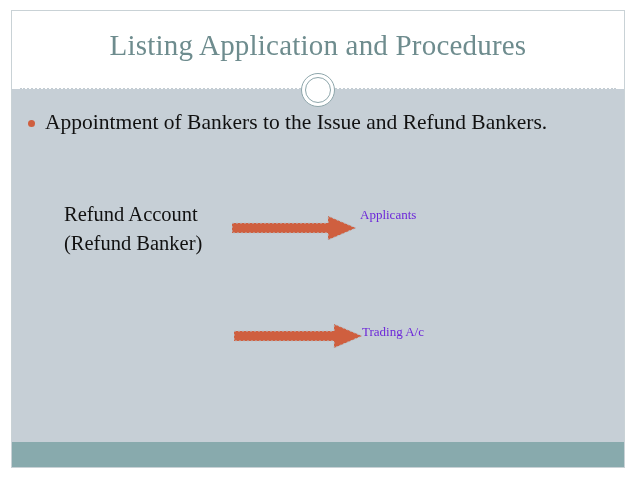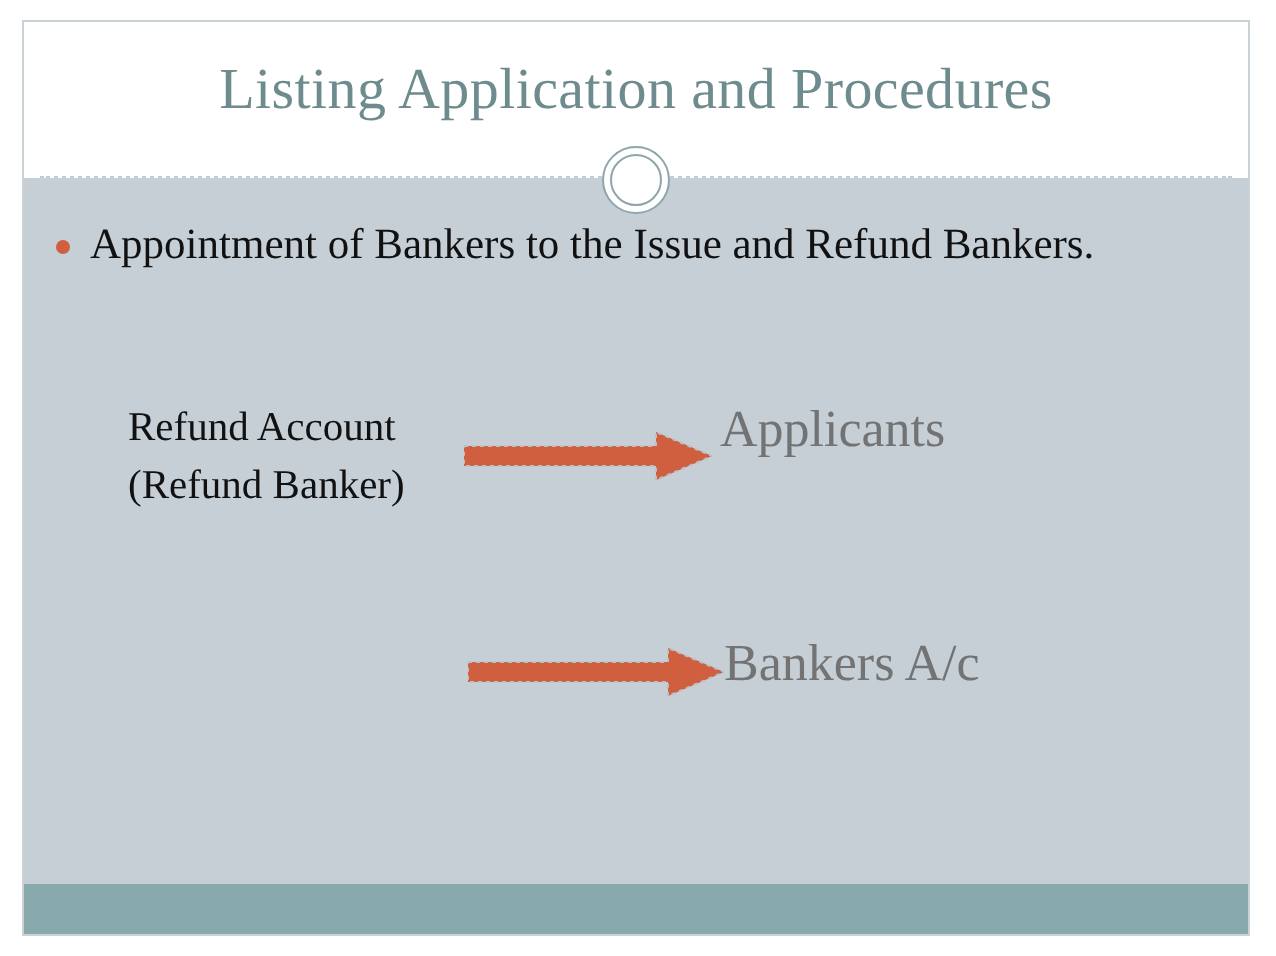--- a/index.html
+++ b/index.html
@@ -147,23 +147,23 @@
     font-size: 20.5px;
     line-height: 29px;
     color: #111111;
     white-space: pre-line;
   }
   .para-left-1 { top: 111px; margin-left: 24px; }
   .para-left-2 { top: 228px; }
 
   .para-right {
     position: absolute;
-    font-size: 26px;
+    font-size: 13px;
     line-height: 29px;
-    color: #737373;
+    color: #6d28d9;
     white-space: nowrap;
   }
   .para-right-1 { left: 348px; top: 111px; }
   .para-right-2 { left: 350px; top: 228px; }
 
   
   .arrow {
     position: absolute;
     height: 26px;
   }
@@ -206,19 +206,19 @@
 
     <div class="para-right para-right-1">Applicants</div>
 
 
     <div class="arrow arrow-2">
       <svg viewBox="0 0 128 26" preserveAspectRatio="none" aria-hidden="true">
         <polygon points="0,8 100,8 100,1 128,13 100,25 100,18 0,18" fill="#cf5f3f" stroke="#b9c2c9" stroke-width="1" stroke-dasharray="2 2"></polygon>
       </svg>
     </div>
 
-    <div class="para-right para-right-2">Bankers A/c</div>
+    <div class="para-right para-right-2">Trading A/c</div>
 
   </div>
 
   <div class="footer-bar"></div>
 
 </div>
 
 </body></html>

